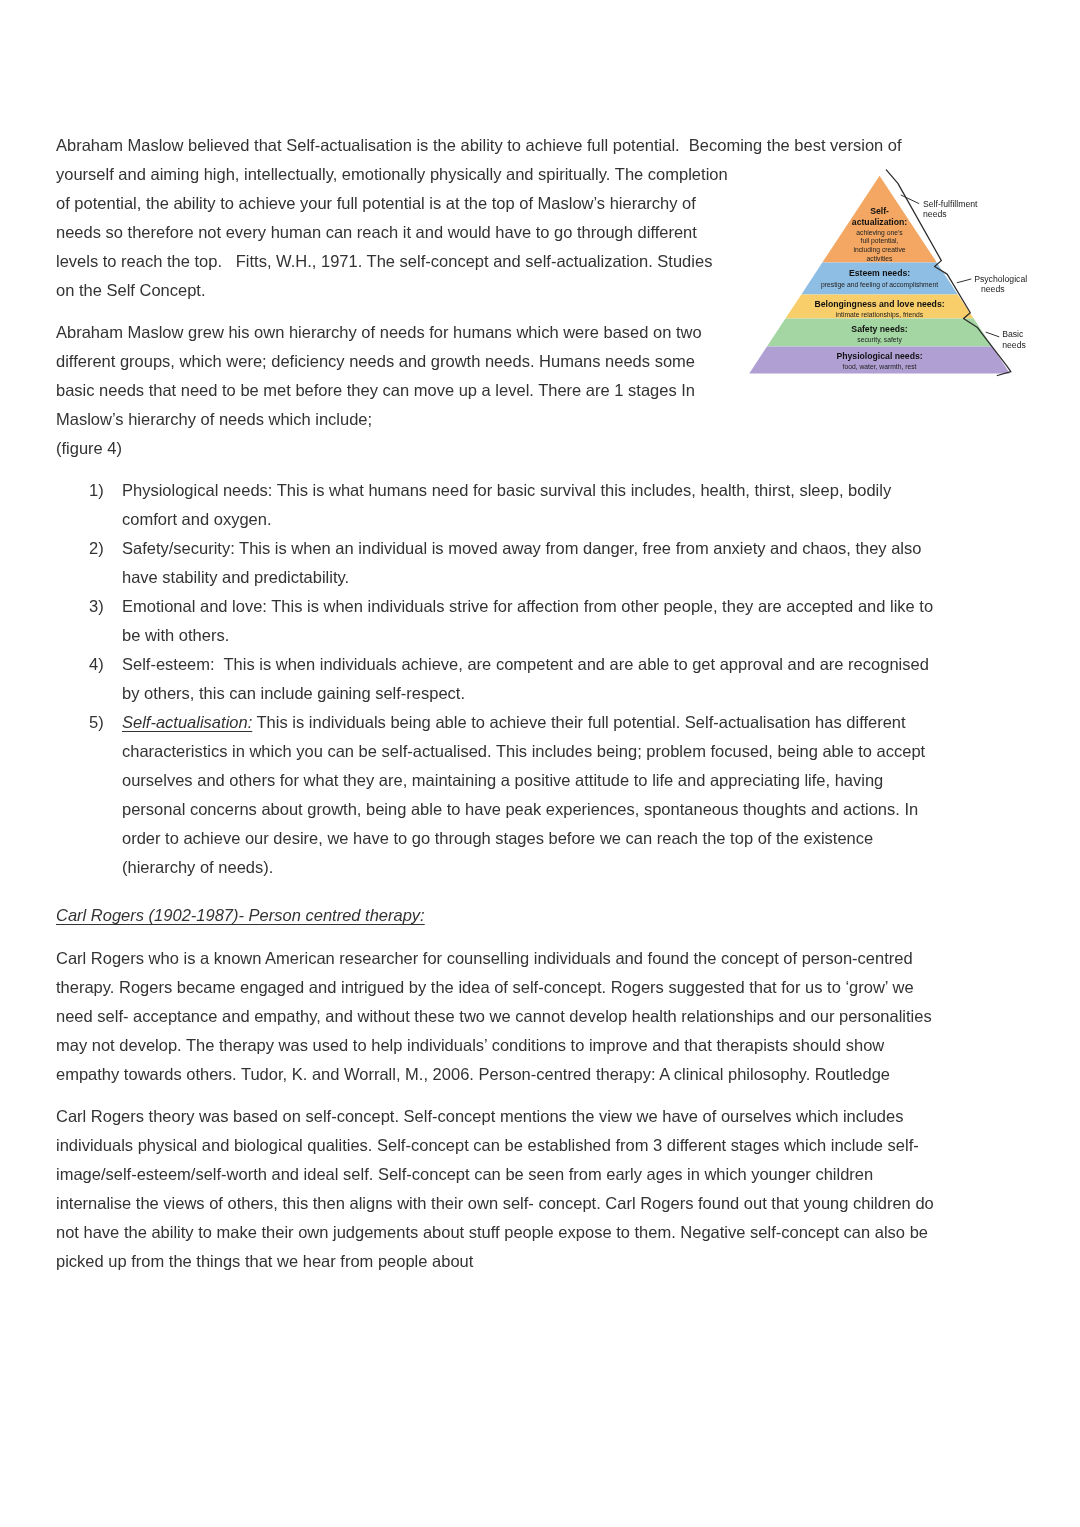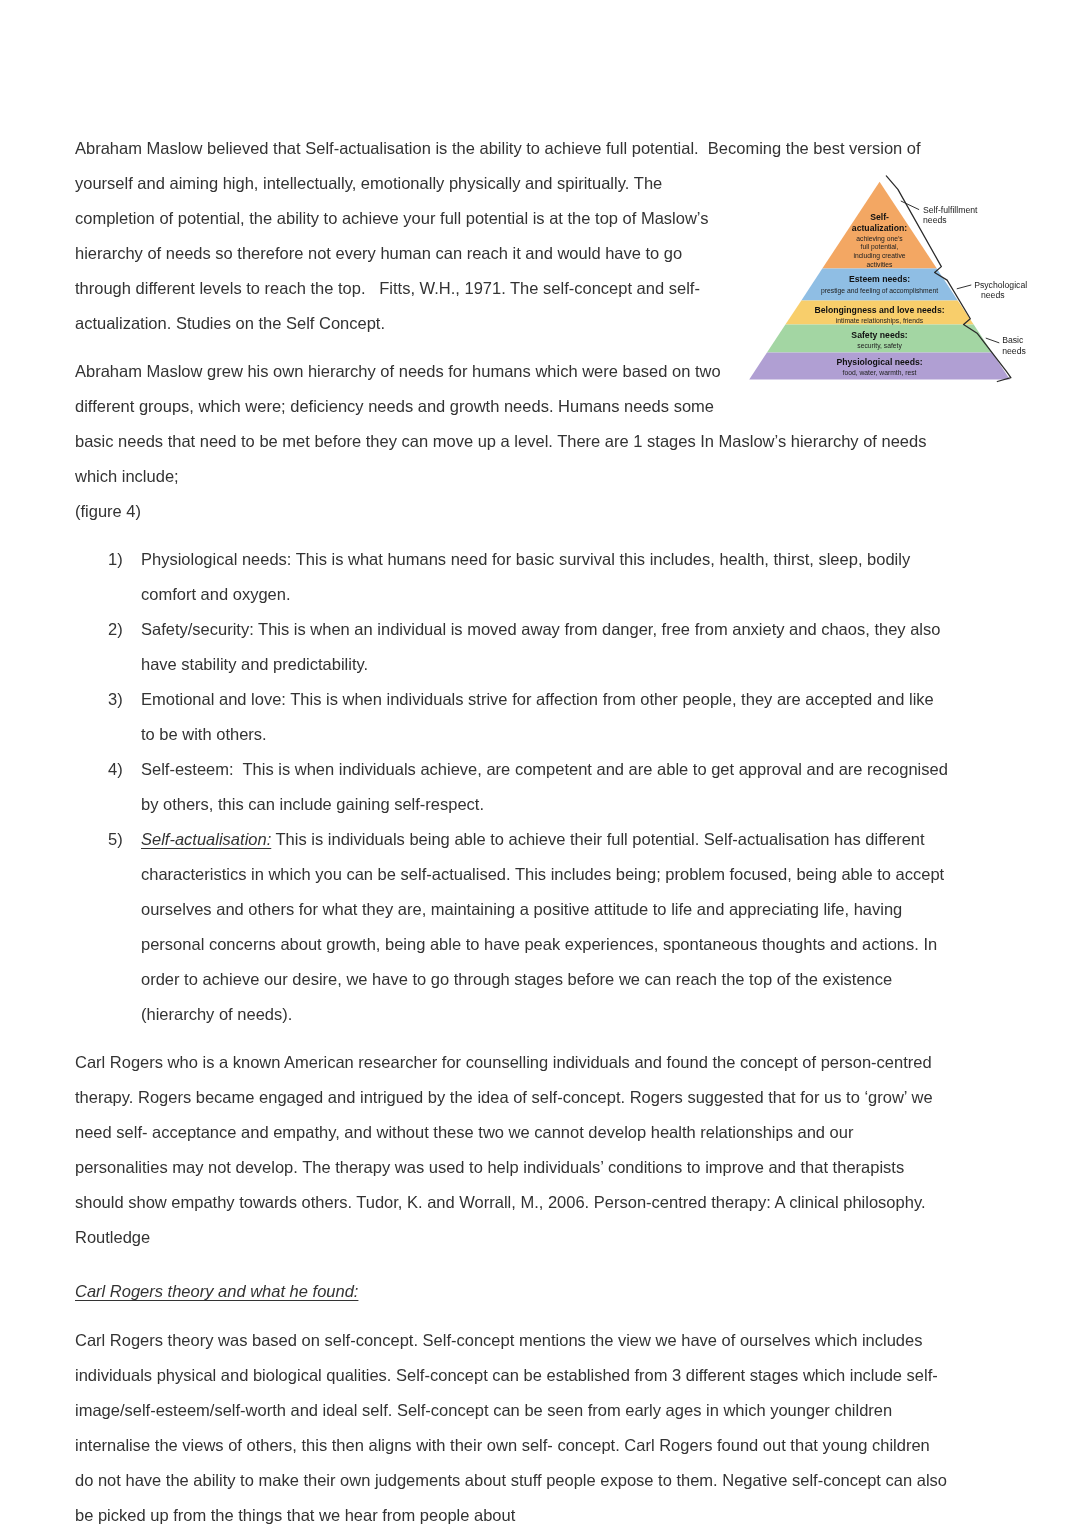--- a/index.html
+++ b/index.html
@@ -4,22 +4,22 @@
 <style>
   html,body { margin:0; padding:0; background:#ffffff; }
   body {
     width:1080px; height:1527px; overflow:hidden;
     font-family:"Liberation Sans", sans-serif;
     color:#333333;
   }
   .page {
     box-sizing:border-box;
     width:1080px; height:1527px;
-    padding:131px 130px 0 75px;
-    font-size:16.5px; line-height:35px;
+    padding:131px 130px 0 56px;
+    font-size:16.5px; line-height:29px;
   }
   p { margin:0 0 13px 0; }
   .heading { margin:19px 0 14px 0; }
   .u { text-decoration:underline; text-underline-offset:3px;font-style:italic; }
   .it { }
   
   .fig-float {
     float:right; display:block;
     width:300px; height:224px;
     margin:6px -95px 8px 16px;
@@ -101,20 +101,20 @@
     <div class="list-row">
       <span class="num">4)</span>
       <span class="li-text">Self-esteem:&nbsp; This is when individuals achieve, are competent and are able to get approval and are recognised by others, this can include gaining self-respect.</span>
     </div>
     <div class="list-row">
       <span class="num">5)</span>
       <span class="li-text"><span class="u">Self-actualisation:</span><span> This is individuals being able to achieve their full potential. Self-actualisation has different characteristics in which you can be self-actualised. This includes being; problem focused, being able to accept ourselves and others for what they are, maintaining a positive attitude to life and appreciating life, having personal concerns about growth, being able to have peak experiences, spontaneous thoughts and actions. In order to achieve our desire, we have to go through stages before we can reach the top of the existence (hierarchy of needs).</span></span>
     </div>
   </div>
 
+  <p class="heading"><span class="u">Carl Rogers (1902-1987)- Person centred therapy:</span></p>
 
   <p><span>Carl Rogers who is a known American researcher for counselling individuals and found the concept of person-centred therapy. Rogers became engaged and intrigued by the idea of self-concept. Rogers suggested that for us to ‘grow’ we need self- acceptance and empathy, and without these two we cannot develop health relationships and our personalities may not develop. The therapy was used to help individuals’ conditions to improve and that therapists should show empathy towards others. Tudor, K. and Worrall, M., 2006. </span><span class="it">Person-centred therapy: A clinical philosophy</span><span>. Routledge</span></p>
 
-  <p class="heading"><span class="u">Carl Rogers theory and what he found:</span></p>
 
   <p><span>Carl Rogers theory was based on self-concept. Self-concept mentions the view we have of ourselves which includes individuals physical and biological qualities. Self-concept can be established from 3 different stages which include self-image/self-esteem/self-worth and ideal self. Self-concept can be seen from early ages in which younger children internalise the views of others, this then aligns with their own self- concept. Carl Rogers found out that young children do not have the ability to make their own judgements about stuff people expose to them. Negative self-concept can also be picked up from the things that we hear from people about</span></p>
 
 </div>
 
 </body></html>

